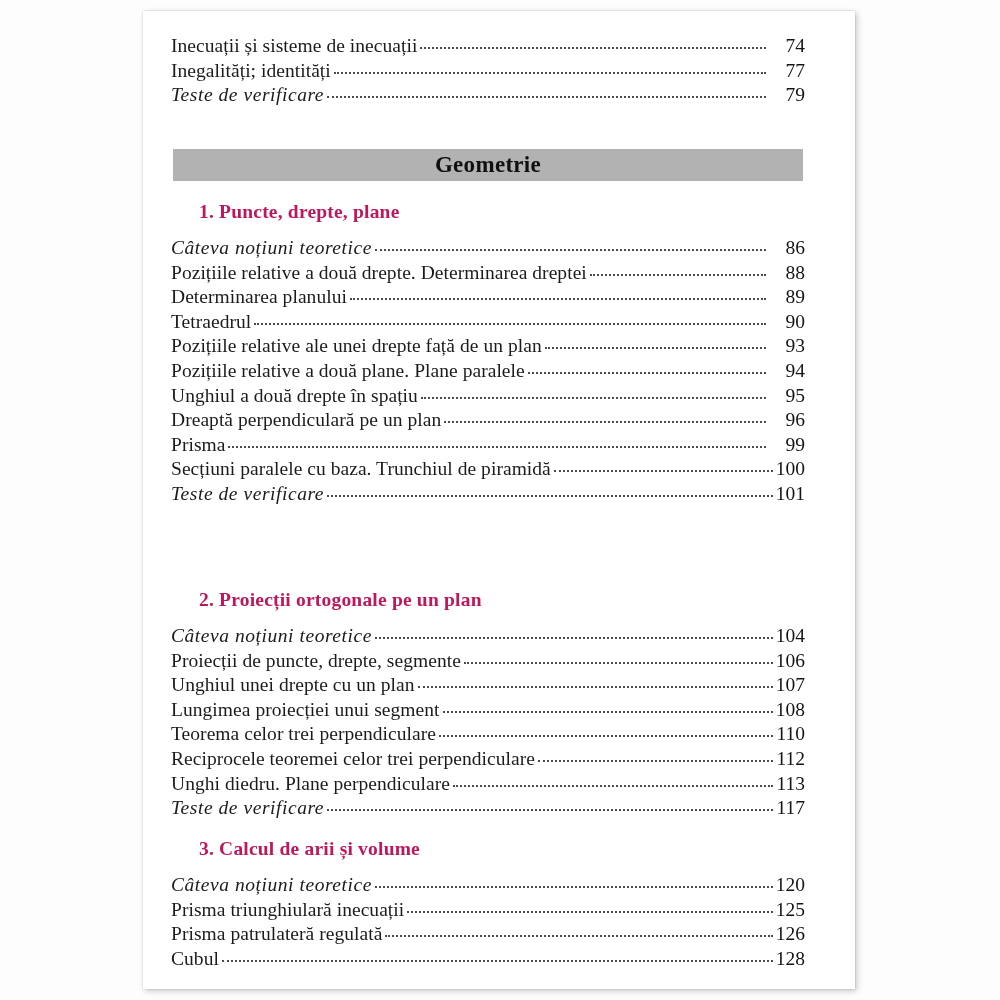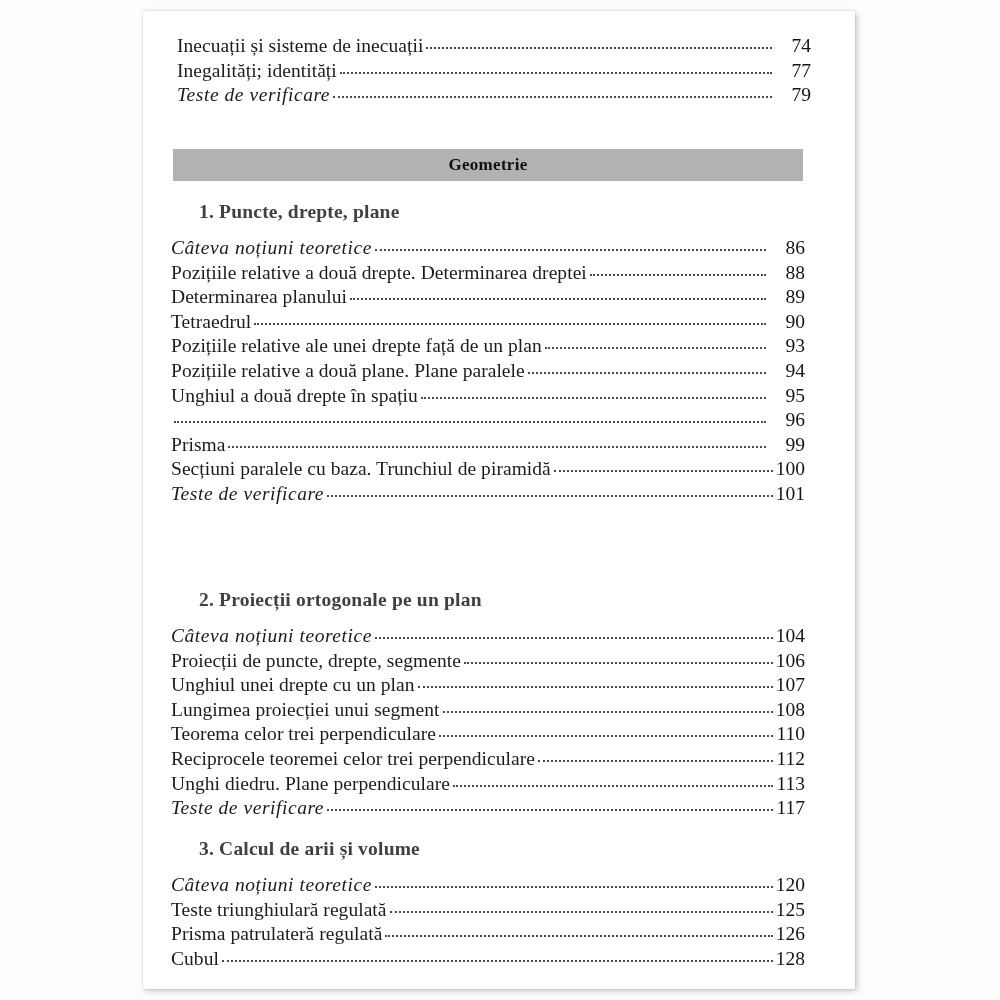--- a/index.html
+++ b/index.html
@@ -80,49 +80,49 @@
     font-size: 19.5px;
     color: #141414;
   }
   .toc-entry.gap-page .leader {
     margin-right: 9px;
   }
 
   
   .top-block {
     position: absolute;
-    left: 34px;
+    left: 28px;
     top: 24px;
     width: 634px;
   }
 
   
   .section-banner {
     position: absolute;
     left: 30px;
     top: 138px;
     width: 630px;
     height: 32px;
     background: #b2b2b2;
     display: flex;
     align-items: center;
     justify-content: center;
   }
   .section-banner .banner-text {
-    font-size: 17px;
+    font-size: 23px;
     font-weight: bold;
     color: #101010;
     letter-spacing: 0.3px;
   }
 
   
   .chapter-heading {
     font-size: 19.5px;
     font-weight: bold;
-    color: #404040;
+    color: #be185d;
     margin-left: 28px;
     letter-spacing: 0.2px;
   }
 
   .chapter-block { position: absolute; left: 28px; width: 634px; }
   .chapter-block .toc-list { margin-top: 14px; }
 
   #chapter-1 { top: 190px; }
   #chapter-2 { top: 558px; margin-top: 20px; }
   #chapter-3 { top: 827px; }
@@ -190,20 +190,21 @@
               <span class="entry-title">Pozițiile relative a două plane. Plane paralele</span>
               <span class="leader"></span>
               <span class="entry-page">94</span>
             </li>
             <li class="toc-entry gap-page">
               <span class="entry-title">Unghiul a două drepte în spațiu</span>
               <span class="leader"></span>
               <span class="entry-page">95</span>
             </li>
             <li class="toc-entry gap-page">
+              <span class="entry-title">Dreaptă perpendiculară pe un plan</span>
               <span class="leader"></span>
               <span class="entry-page">96</span>
             </li>
             <li class="toc-entry gap-page">
               <span class="entry-title">Prisma</span>
               <span class="leader"></span>
               <span class="entry-page">99</span>
             </li>
             <li class="toc-entry">
               <span class="entry-title">Secțiuni paralele cu baza. Trunchiul de piramidă</span>
@@ -266,21 +267,21 @@
 
       <div class="chapter-block" id="chapter-3">
         <div class="chapter-heading">3. Calcul de arii și volume</div>
         <ul class="toc-list">
             <li class="toc-entry italic">
               <span class="entry-title">Câteva noțiuni teoretice</span>
               <span class="leader"></span>
               <span class="entry-page">120</span>
             </li>
             <li class="toc-entry">
-              <span class="entry-title">Teste triunghiulară regulată</span>
+              <span class="entry-title">Prisma triunghiulară inecuații</span>
               <span class="leader"></span>
               <span class="entry-page">125</span>
             </li>
             <li class="toc-entry">
               <span class="entry-title">Prisma patrulateră regulată</span>
               <span class="leader"></span>
               <span class="entry-page">126</span>
             </li>
             <li class="toc-entry">
               <span class="entry-title">Cubul</span>

